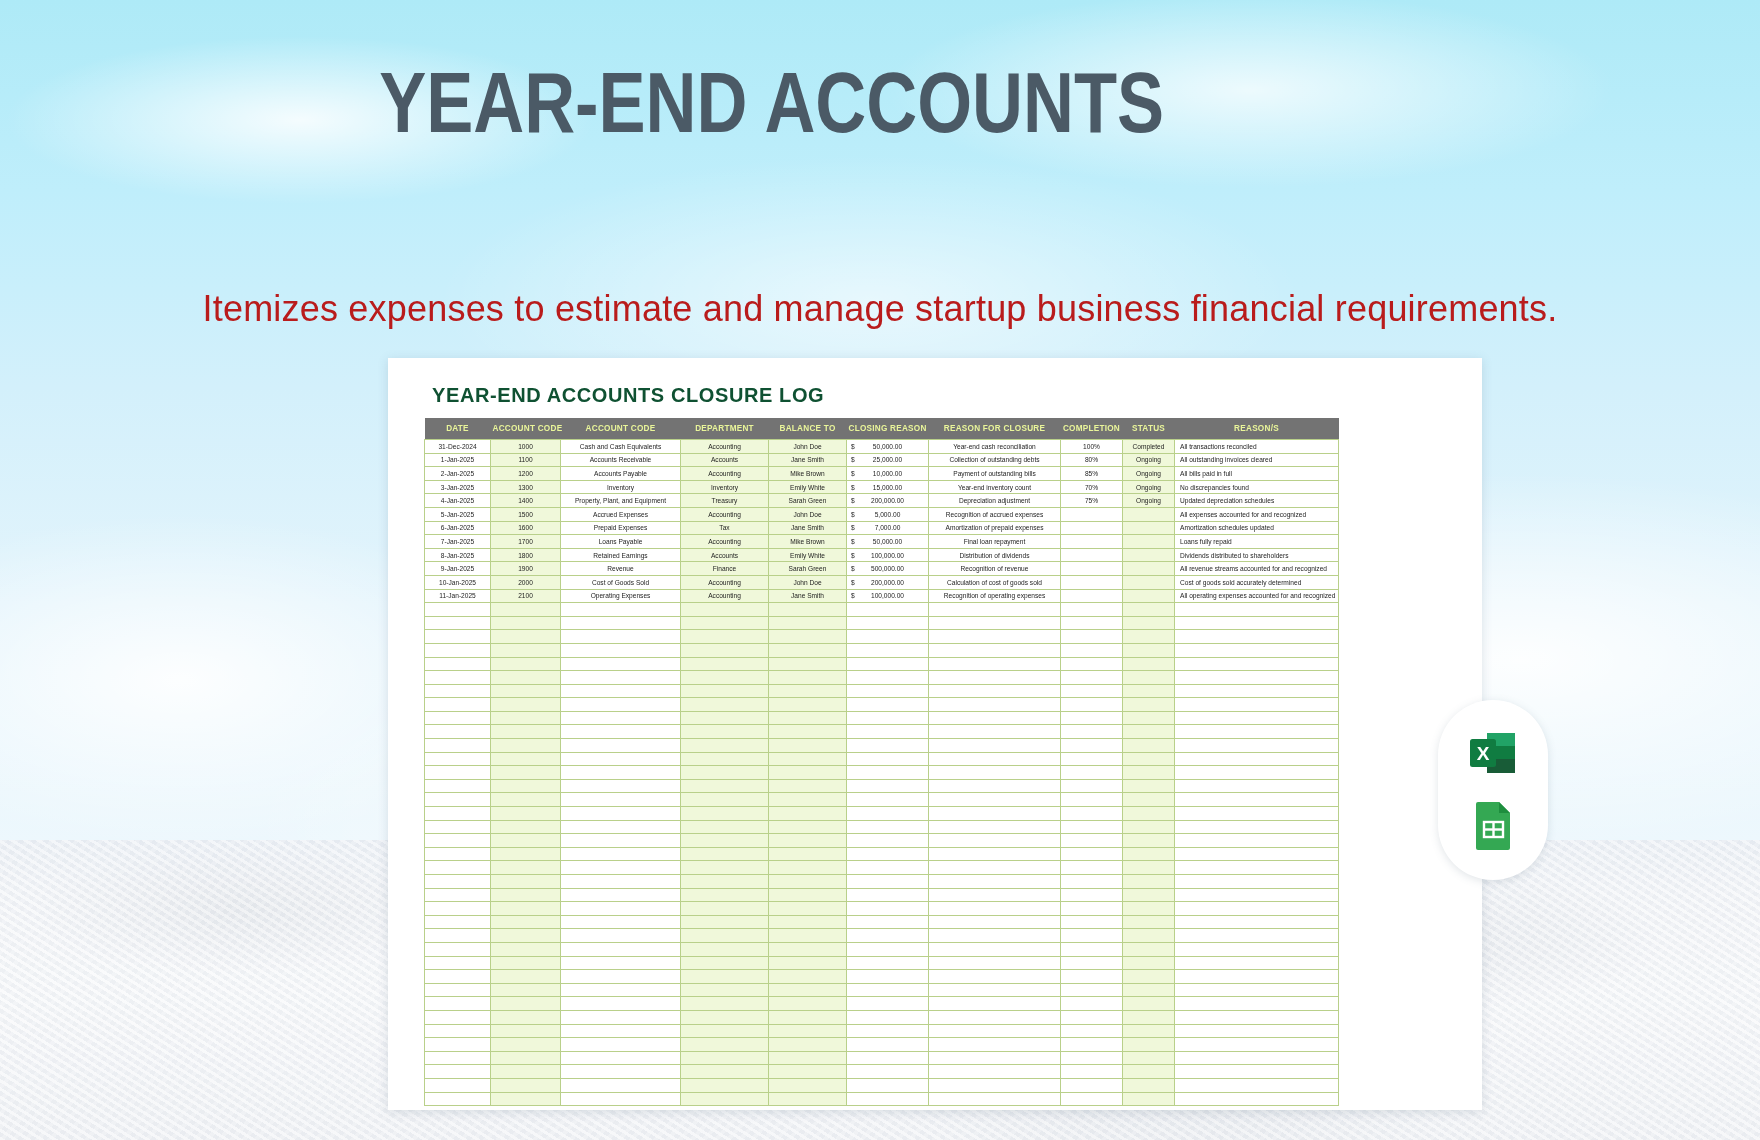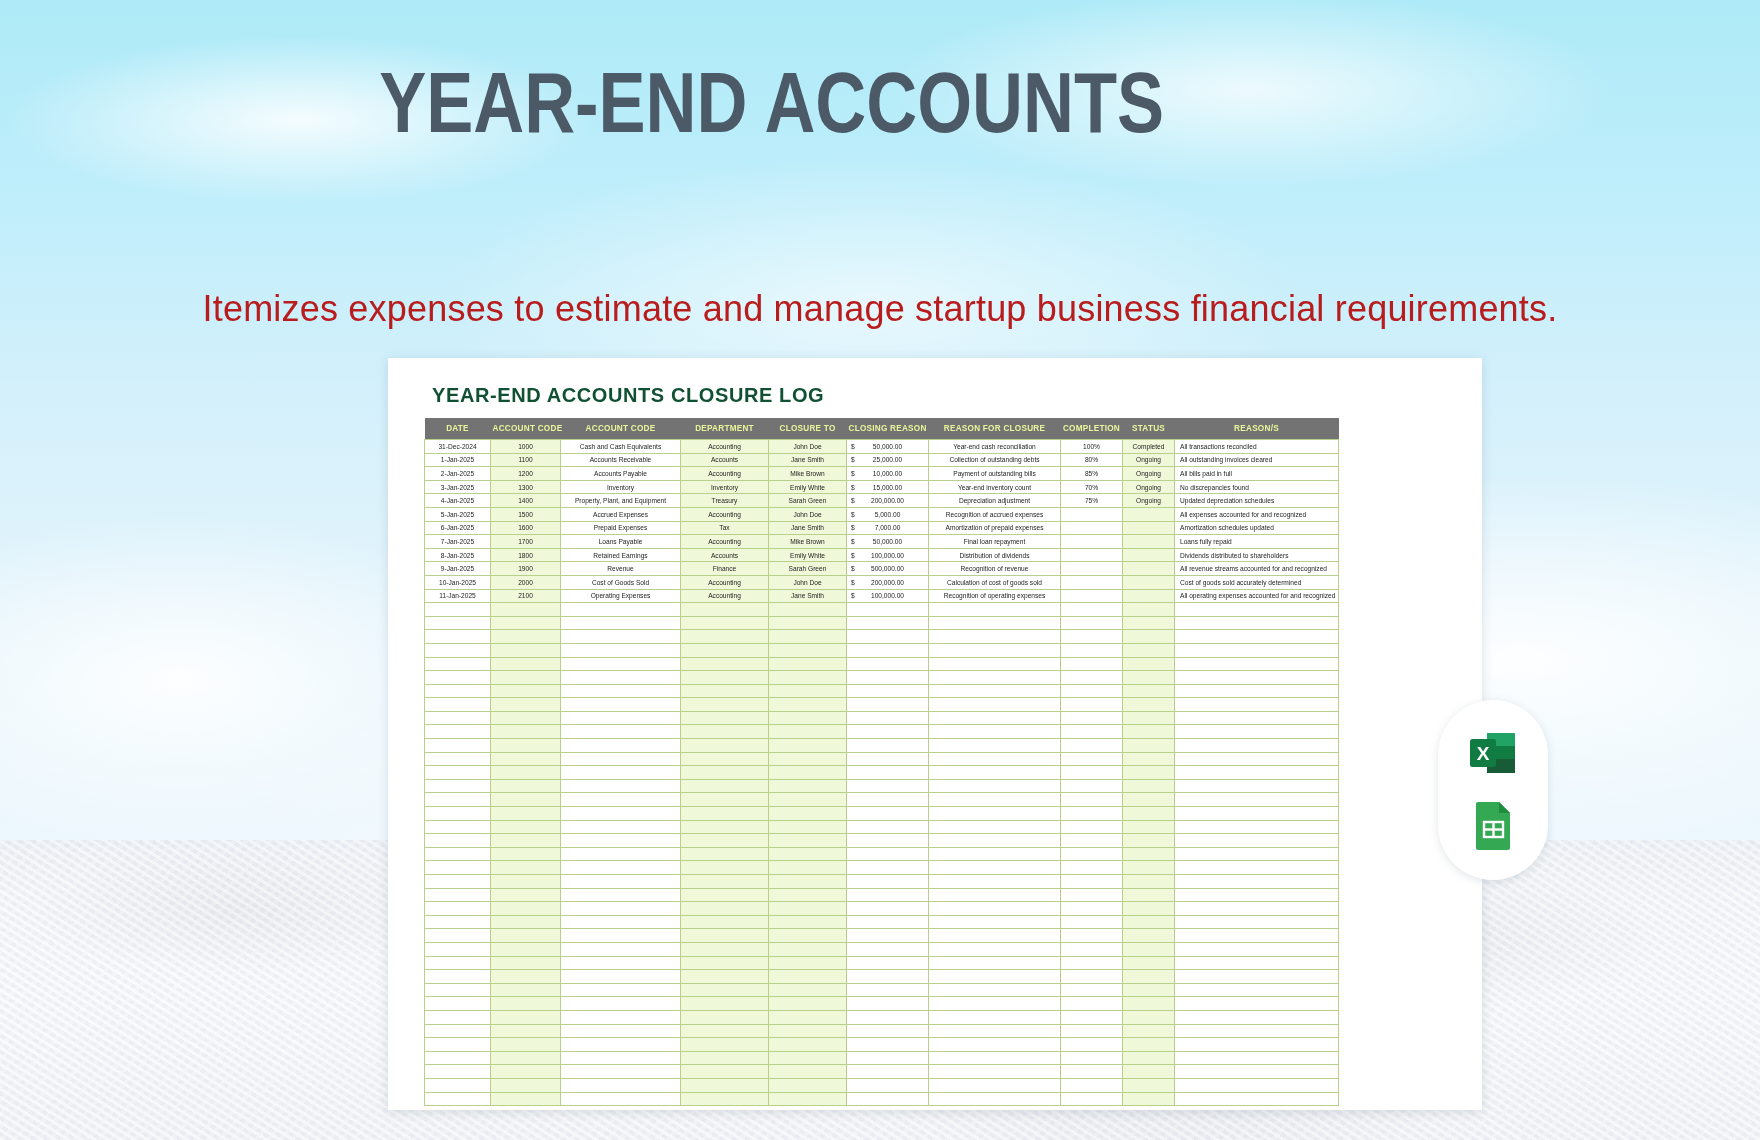--- a/index.html
+++ b/index.html
@@ -155,21 +155,21 @@
         <col class="c-cmp">
         <col class="c-sts">
         <col class="c-cmt">
     </colgroup>
     <thead>
       <tr>
         <th>DATE</th>
         <th>ACCOUNT CODE</th>
         <th>ACCOUNT CODE</th>
         <th>DEPARTMENT</th>
-        <th>CLOSURE TO</th>
+        <th>BALANCE TO</th>
         <th>CLOSING REASON</th>
         <th>REASON FOR CLOSURE</th>
         <th>COMPLETION</th>
         <th>STATUS</th>
         <th>REASON/S</th>
       </tr>
     </thead>
     <tbody id="log-body">
         <tr>
           <td>31-Dec-2024</td>

